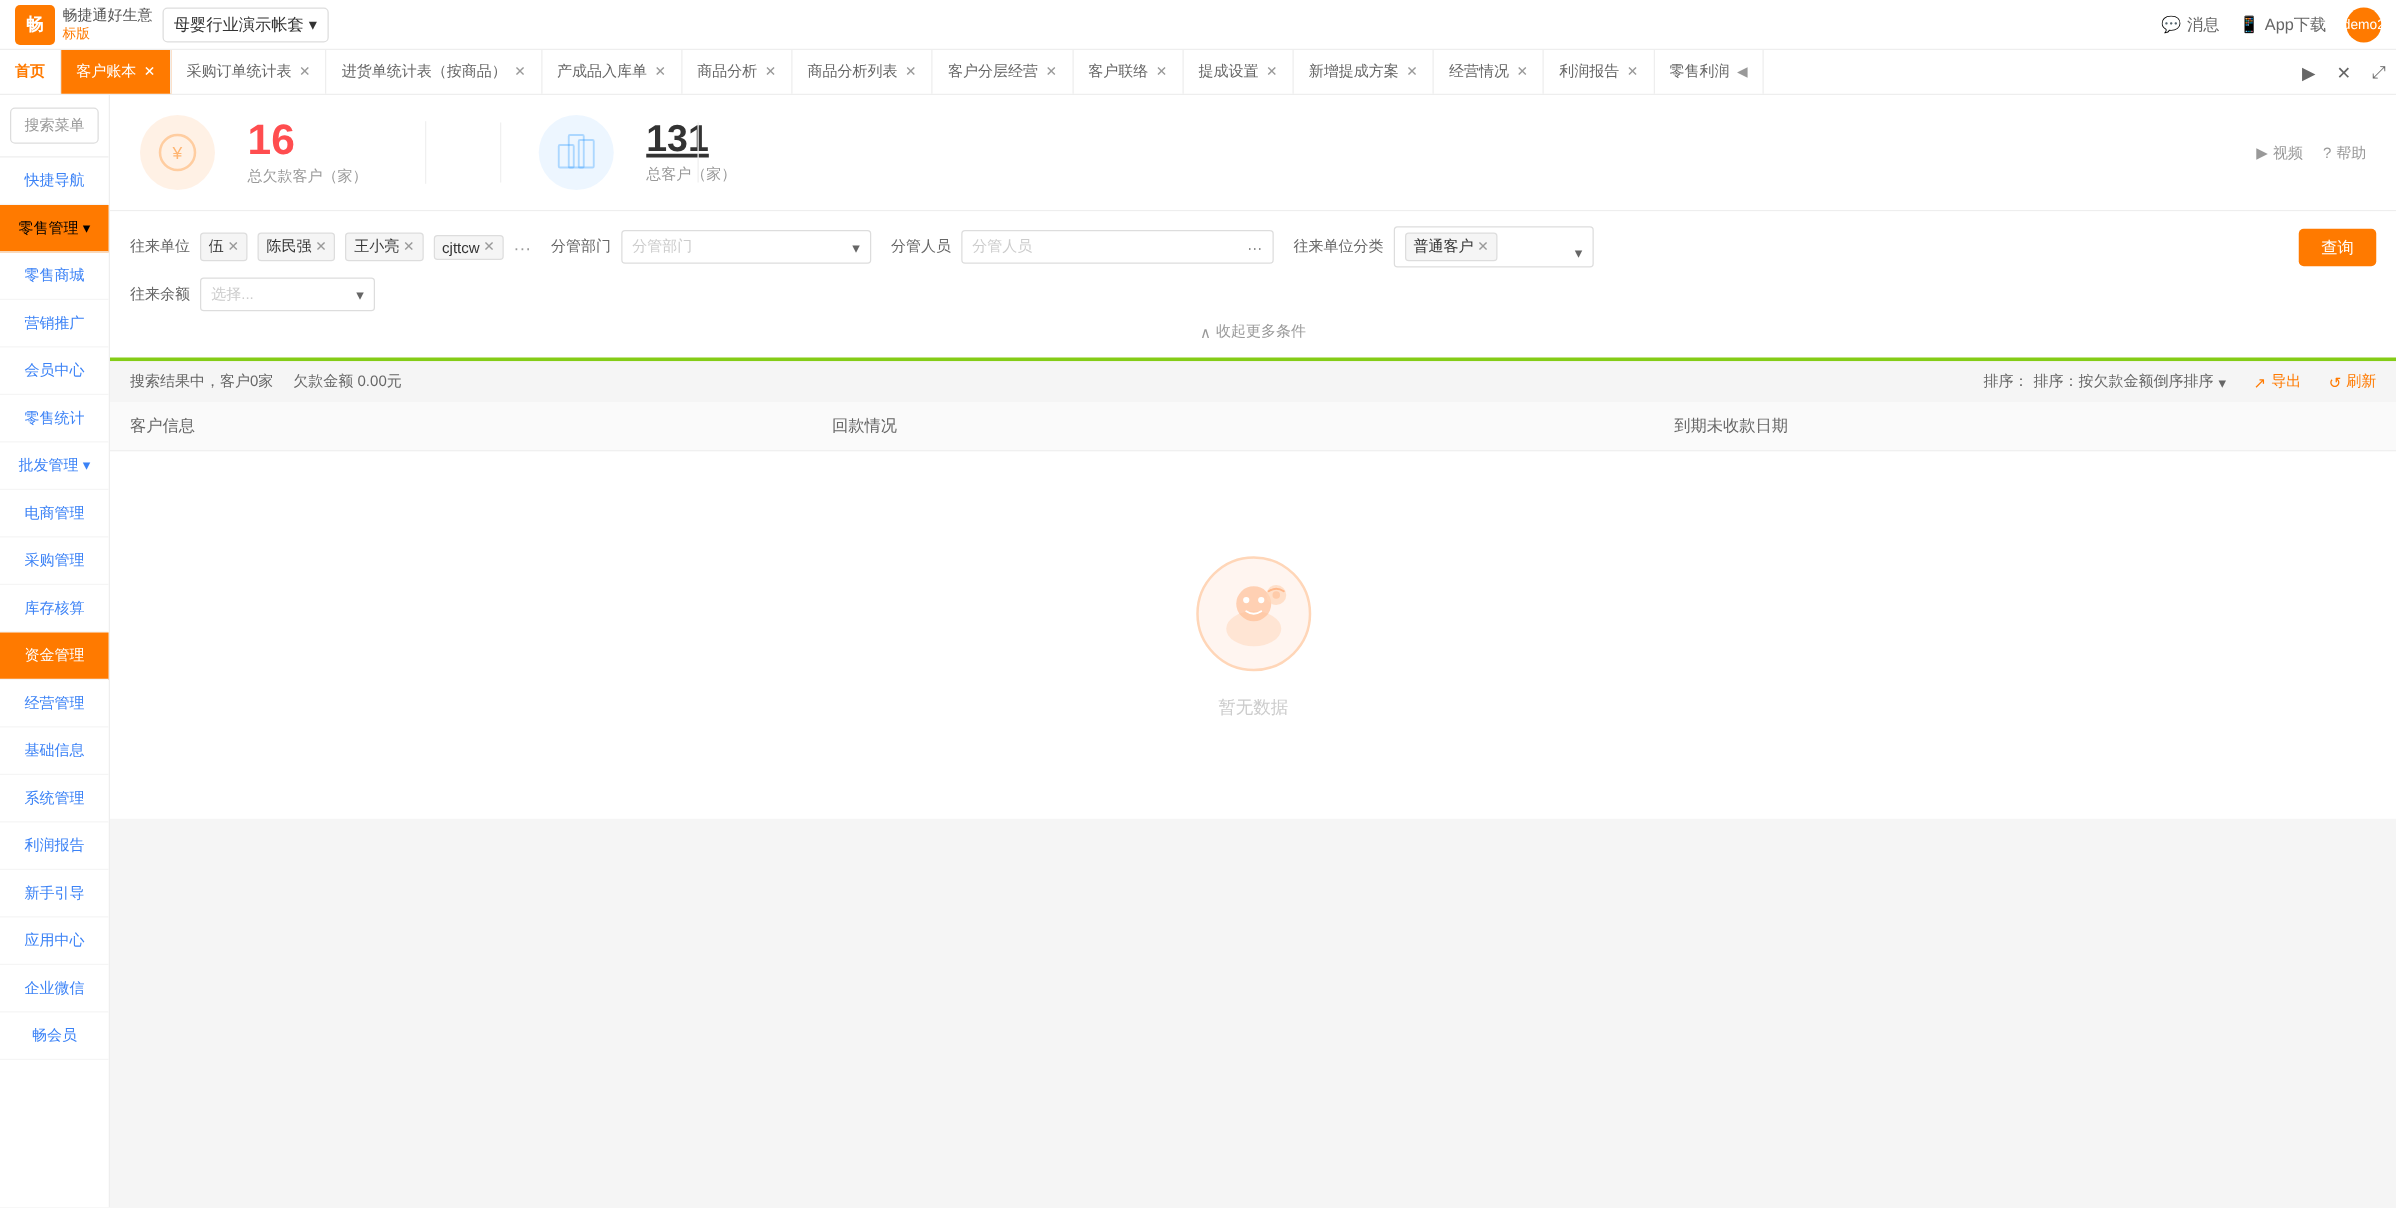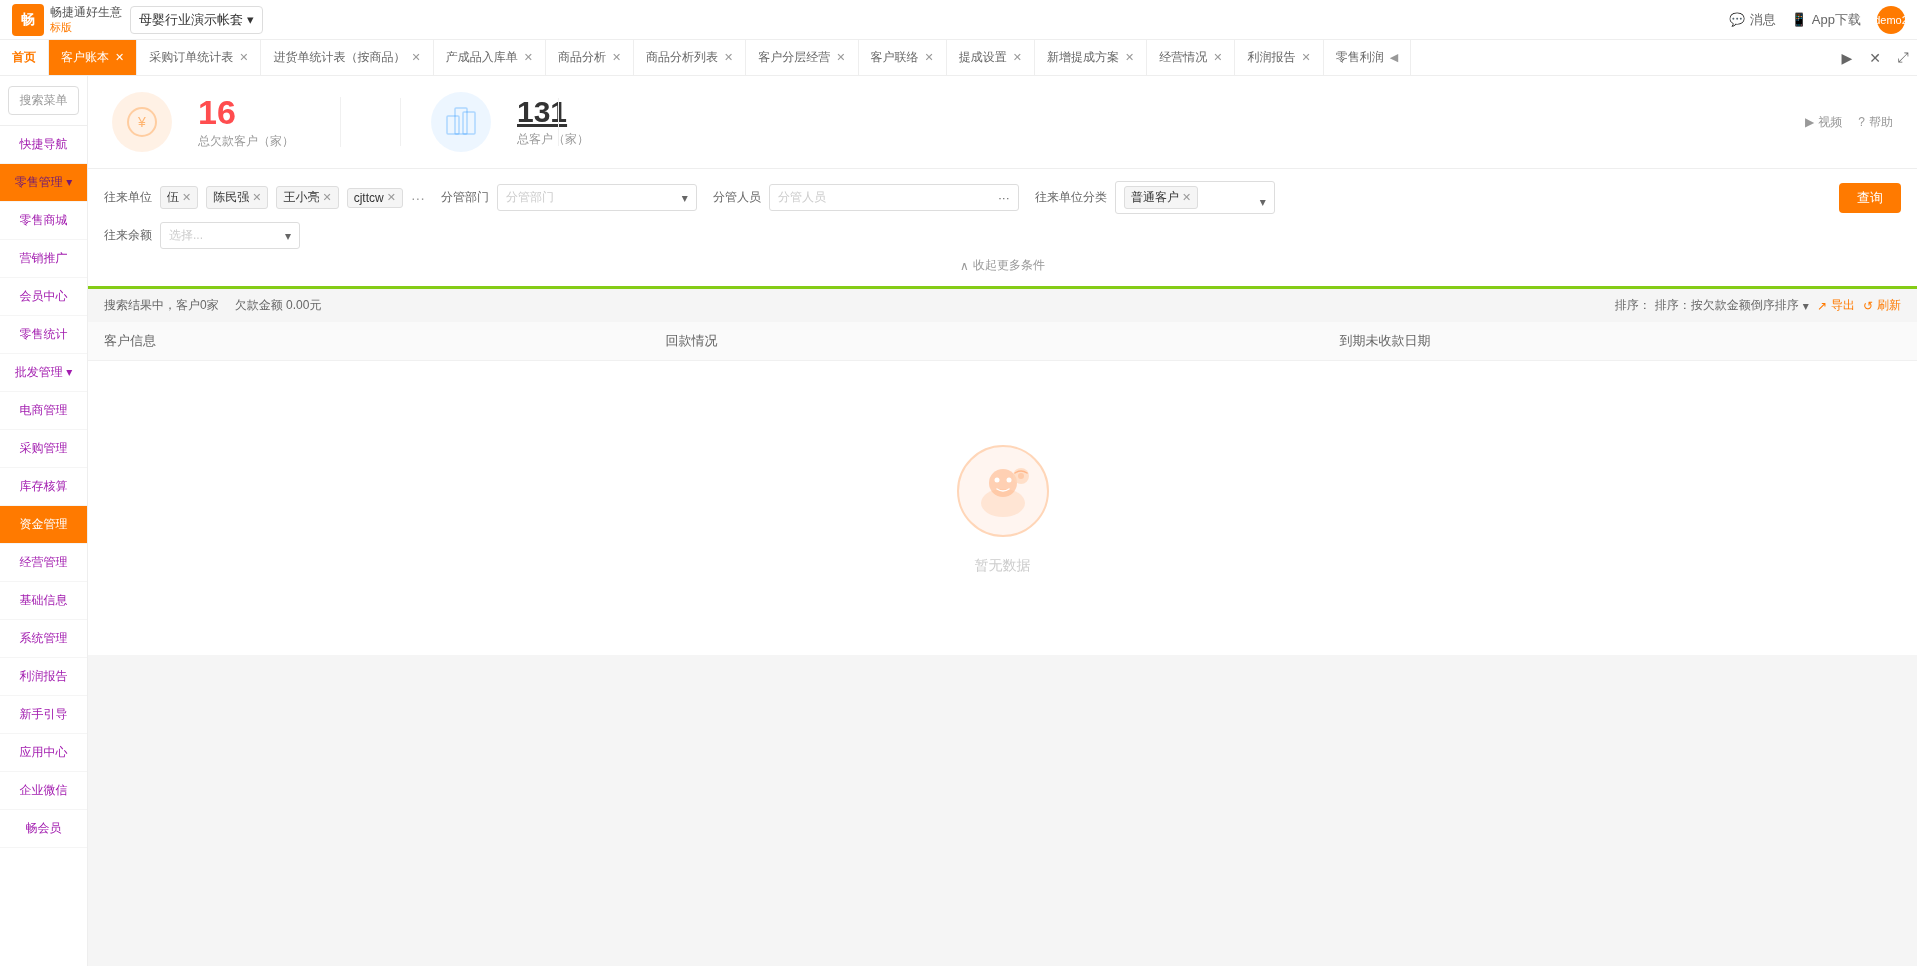--- a/index.html
+++ b/index.html
@@ -80,25 +80,25 @@
       padding: 5px 6px;
       font-size: 12px;
       color: #999;
       cursor: pointer;
       text-align: center;
     }
     .sidebar-nav-item {
       padding: 10px 0;
       text-align: center;
       font-size: 12px;
-      color: #a21caf;
+      color: #3b82f6;
       cursor: pointer;
       border-bottom: 1px solid #f5f5f5;
     }
-    .sidebar-nav-item.active { background: #ff7a00; color: #701a75; }
+    .sidebar-nav-item.active { background: #ff7a00; color: #000000; }
 
     
     .content-area { flex: 1; overflow-y: auto; background: #f5f5f5; }
     .stats-banner-right {
       margin-left: auto;
       display: flex;
       align-items: center;
       gap: 16px;
       font-size: 12px;
       color: #999;
@@ -167,21 +167,21 @@
       padding: 8px 16px;
       background: #f5f5f5;
       font-size: 12px;
       color: #666;
       gap: 16px;
     }
     .results-bar-right {
       margin-left: auto;
       display: flex;
       align-items: center;
-      gap: 8px;
+      gap: 22px;
     }
     .sort-select {
       display: flex;
       align-items: center;
       gap: 4px;
       cursor: pointer;
       color: #666;
     }
     .action-link {
       display: flex;

